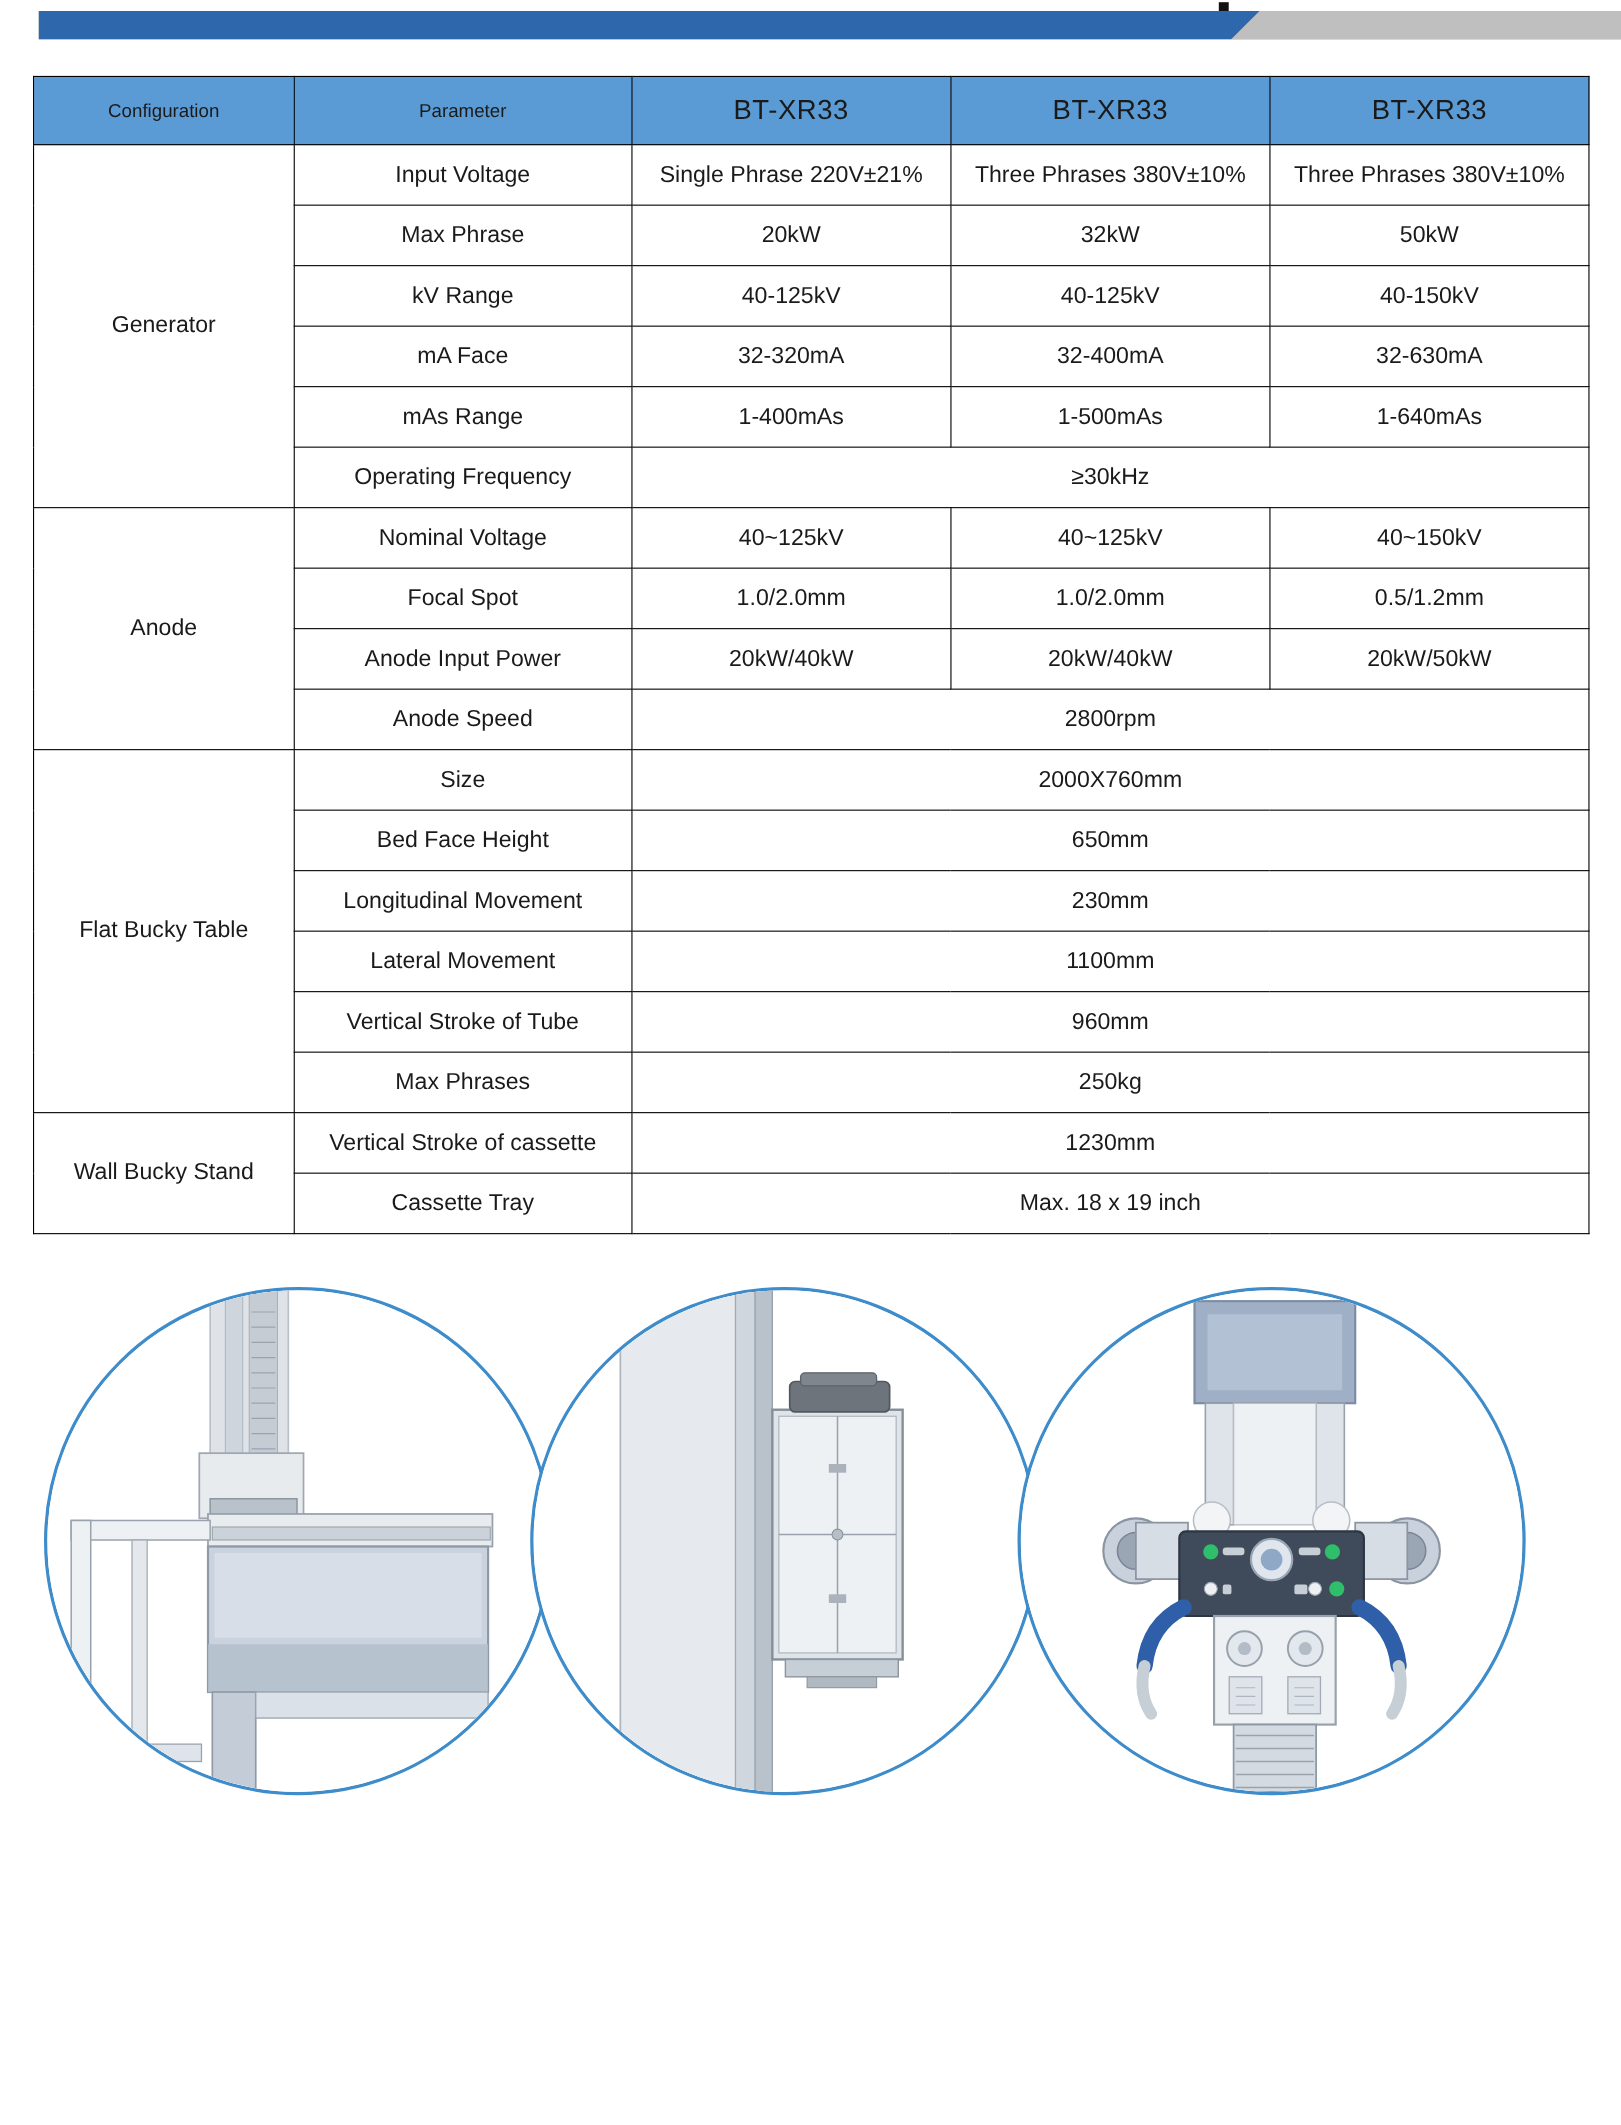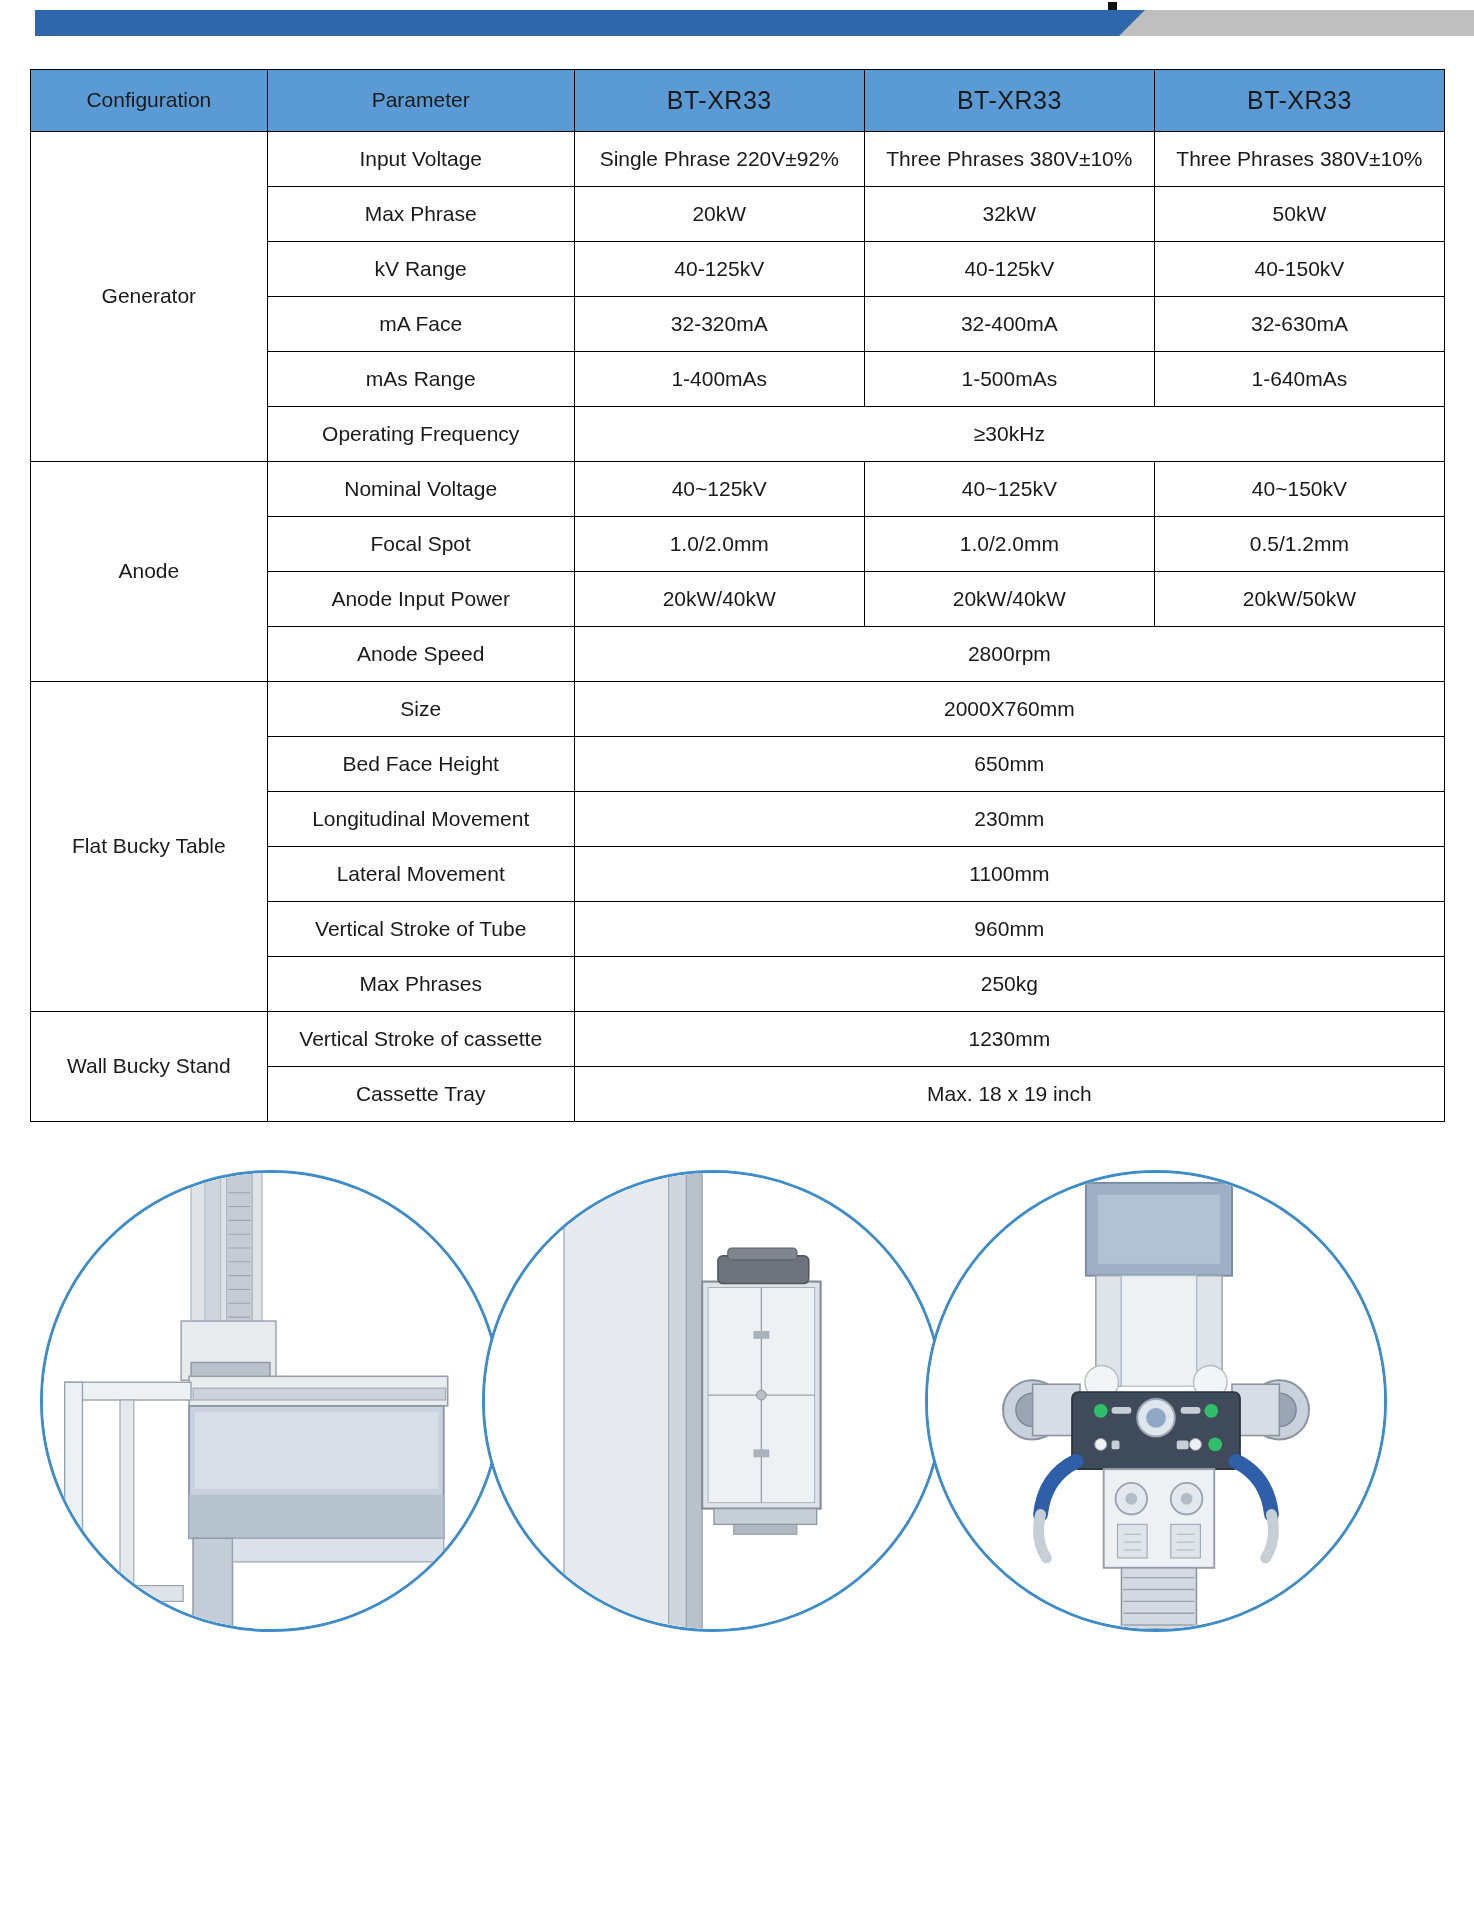--- a/index.html
+++ b/index.html
@@ -48,21 +48,21 @@
   .spec-table thead th {
     background: #5b9bd5;
     border: 1px solid #000;
     height: 62px;
   }
   .spec-table thead th.model {
     font-size: 25px;
     letter-spacing: 0.5px;
   }
   .spec-table thead th.cfg,
-  .spec-table thead th.prm { font-size: 21px; text-align: center; }
+  .spec-table thead th.prm { font-size: 17px; text-align: center; }
 
   .col-cfg { width: 195px; }
   .col-prm { width: 253px; }
   .col-v   { width: 239px; }
 
   td.group {
     font-size: 21px;
     margin-top: 16px;
   }
   td.row-h { height: 55px; }
@@ -110,21 +110,21 @@
         <th class="model">BT-XR33</th>
         <th class="model">BT-XR33</th>
         <th class="model">BT-XR33</th>
       </tr>
     </thead>
     <tbody>
 
       <tr>
         <td class="group" rowspan="6">Generator</td>
         <td class="row-h">Input Voltage</td>
-        <td>Single Phrase 220V±92%</td>
+        <td>Single Phrase 220V±21%</td>
         <td>Three Phrases 380V±10%</td>
         <td>Three Phrases 380V±10%</td>
       </tr>
       <tr>
         <td class="row-h">Max Phrase</td>
         <td>20kW</td>
         <td>32kW</td>
         <td>50kW</td>
       </tr>
       <tr>

